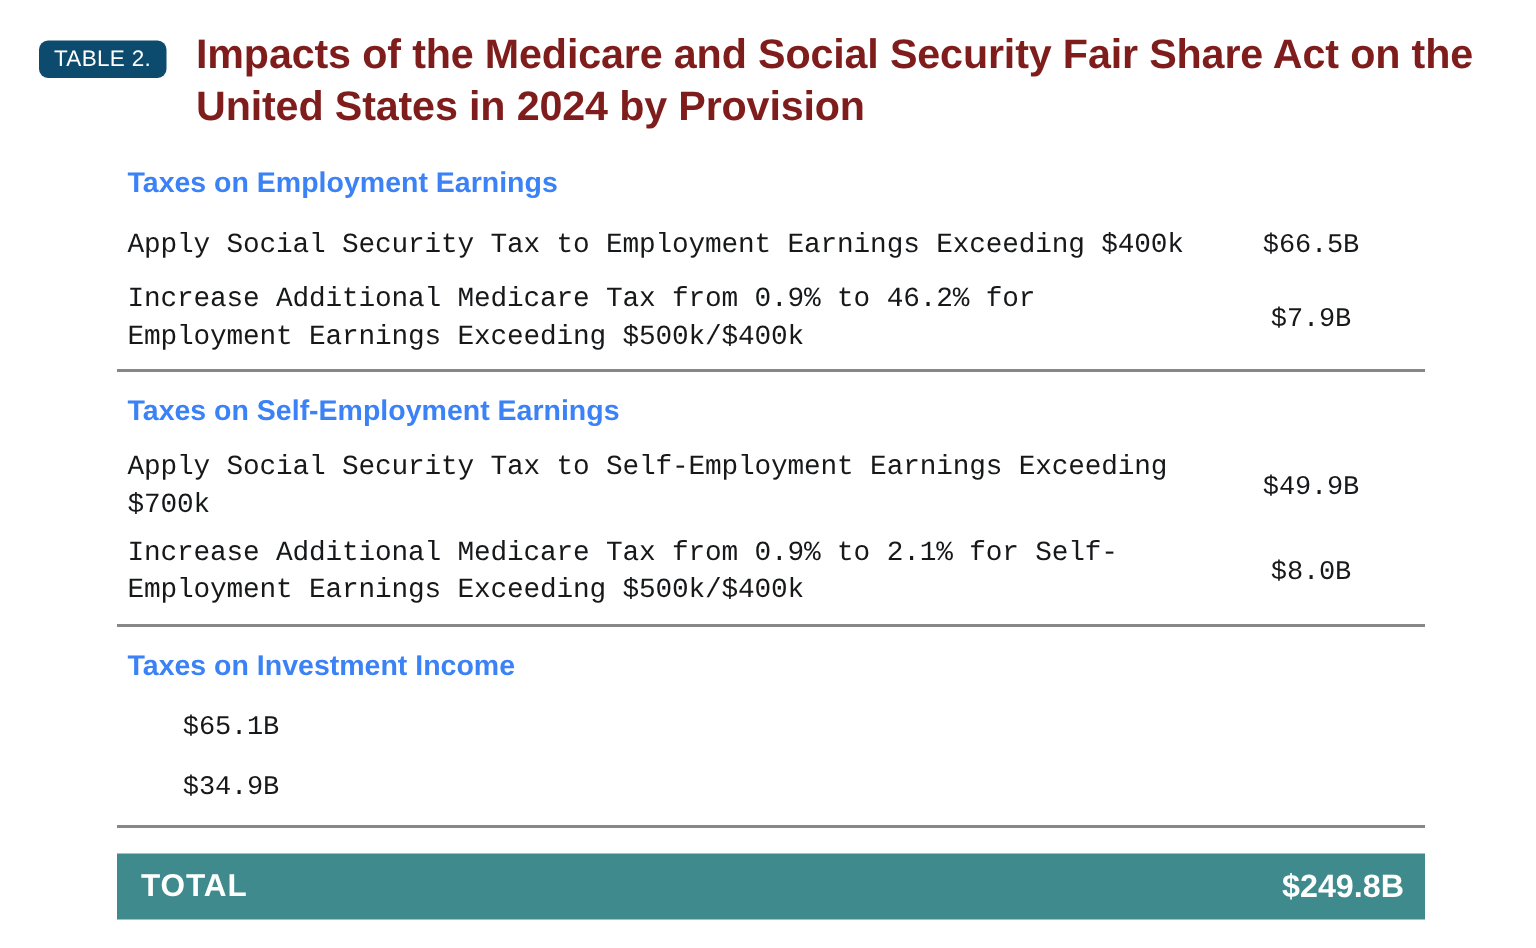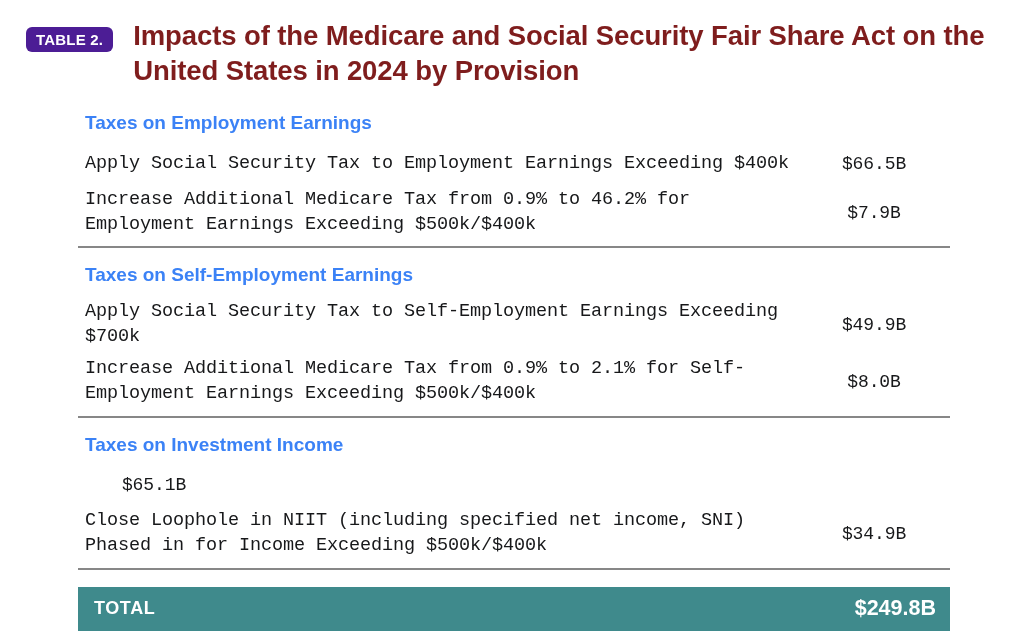--- a/index.html
+++ b/index.html
@@ -25,23 +25,23 @@
 
   
   .header {
     display: flex;
     align-items: flex-start;
     padding: 18px 28px 0 26px;
   }
 
   .table-badge {
     flex: 0 0 auto;
-    background: #4c1d95;
+    background: #0c4a6e;
     color: #ffffff;
-    font-weight: bold;
+    font-weight: normal;
     font-size: 15px;
     letter-spacing: 0.2px;
     padding: 5px 10px 5px 10px;
     border-radius: 6px;
     line-height: 1;
     margin-top: 9px;
     white-space: nowrap;
   }
 
   .title-wrap {
@@ -124,21 +124,21 @@
     color: #ffffff;
     height: 44px;
     margin-top: 17px;
     padding: 0 14px 0 16px;
     box-sizing: border-box;
   }
 
   .total-label {
     flex: 1 1 auto;
     font-weight: bold;
-    font-size: 18px;
+    font-size: 21px;
     letter-spacing: 0.6px;
   }
 
   .total-value {
     flex: 0 0 auto;
     font-weight: bold;
     font-size: 21.5px;
     letter-spacing: 0px;
   }
 </style>
@@ -181,21 +181,20 @@
       </div>
       <div class="rule"></div>
     </div>
 
     <div class="section">
       <div class="section-title">Taxes on Investment Income</div>
       <div class="row">
         <div class="row-value">$65.1B</div>
       </div>
       <div class="row">
-        <div class="row-label">Close Loophole in NIIT (including specified net income, SNI) Phased in for Income Exceeding $500k/$400k</div>
         <div class="row-value">$34.9B</div>
       </div>
       <div class="rule"></div>
     </div>
 
     <div class="total-bar">
       <div class="total-label">TOTAL</div>
       <div class="total-value">$249.8B</div>
     </div>
 

